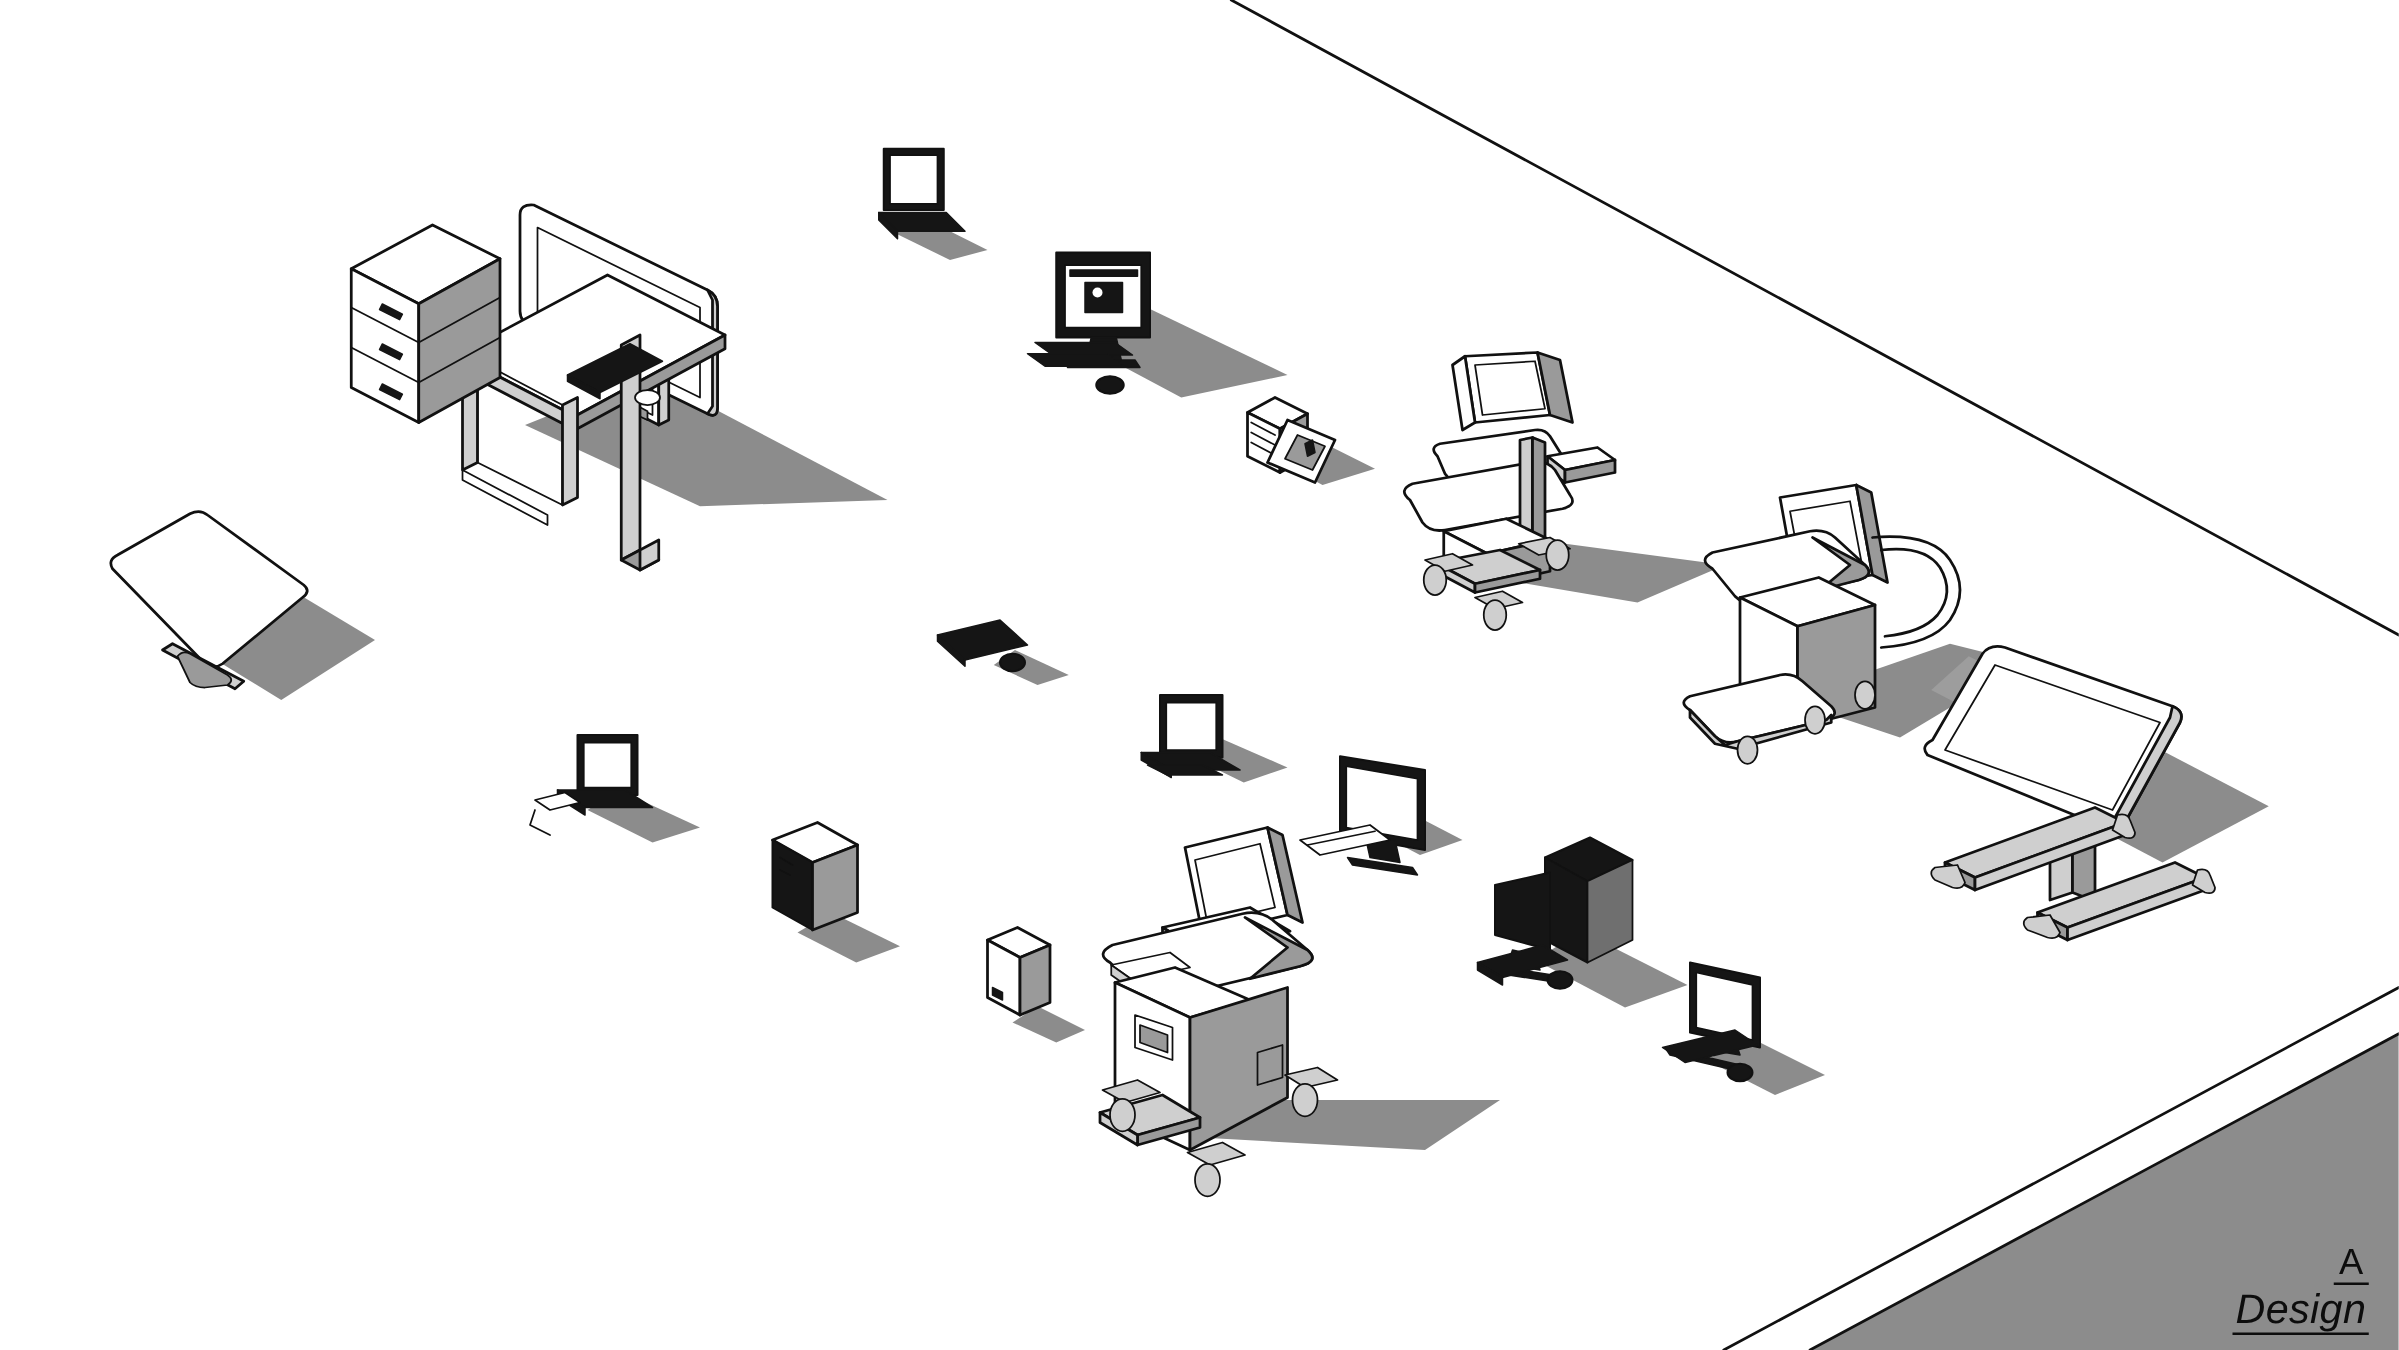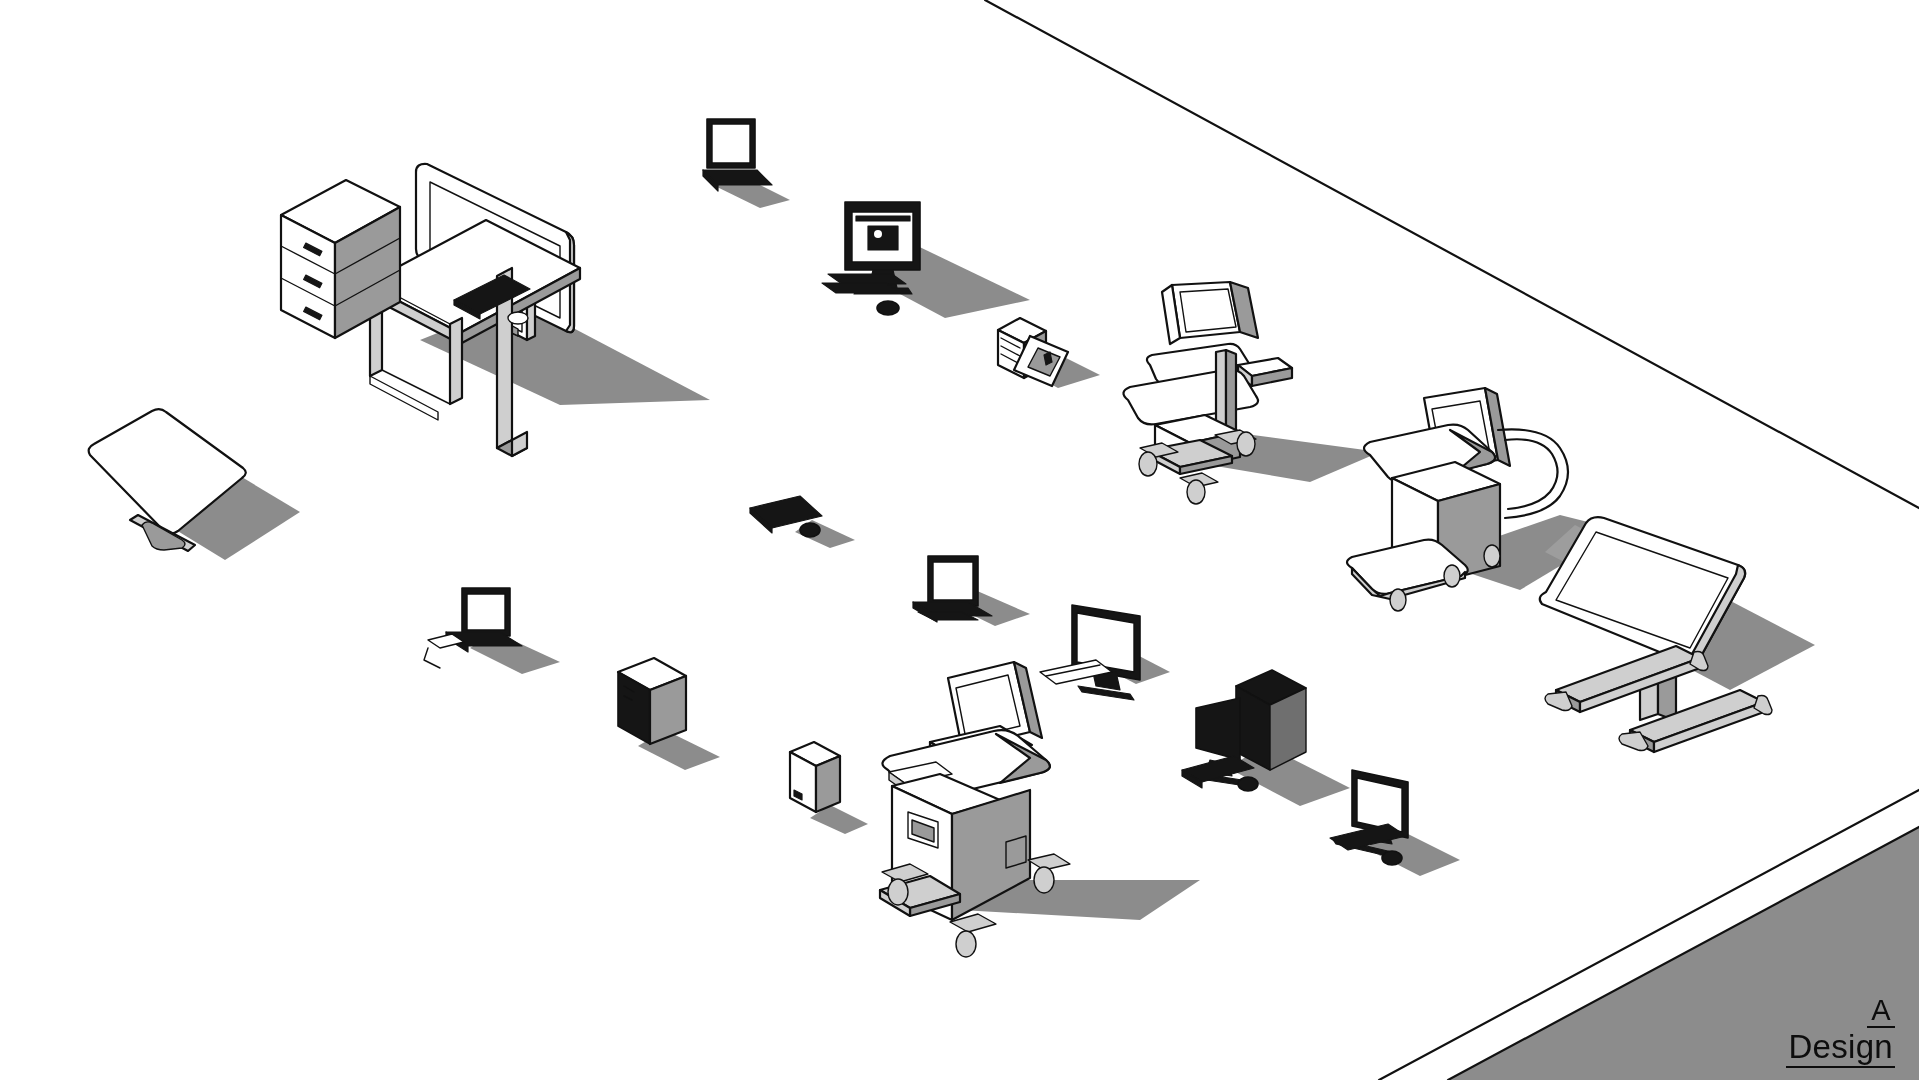--- a/index.html
+++ b/index.html
@@ -8,21 +8,21 @@
        font-family:"Liberation Sans","DejaVu Sans",sans-serif;}
   #stage{position:relative;width:1919px;height:1080px;background:#ffffff;}
   #scene{position:absolute;inset:0;width:1919px;height:1080px;}
   .wm{position:absolute;right:24px;bottom:12px;text-align:right;
       color:#0d0d0d;line-height:1.05;user-select:none;}
   .wm .wm-a{font-size:29px;letter-spacing:0.5px;display:block;
       border-bottom:2px solid #0d0d0d;padding:0 4px 1px 4px;
       margin:0 0 2px auto;width:-moz-fit-content;width:fit-content;}
   .wm .wm-d{font-size:33px;letter-spacing:0.3px;display:block;
       border-bottom:2px solid #0d0d0d;padding:0 2px 1px 2px;
-      margin:0 0 0 auto;width:-moz-fit-content;width:fit-content;}
+      margin:0 0 0 auto;width:-moz-fit-content;width:fit-content;font-style:italic;}
 </style>
 </head>
 <body>
 
 <div id="stage">
 
   <svg id="scene" viewBox="0 0 1919 1080" xmlns="http://www.w3.org/2000/svg">
     <defs>
       <style>
         .ol{fill:none;stroke:#111;stroke-width:2.2;stroke-linejoin:round;stroke-linecap:round;}

